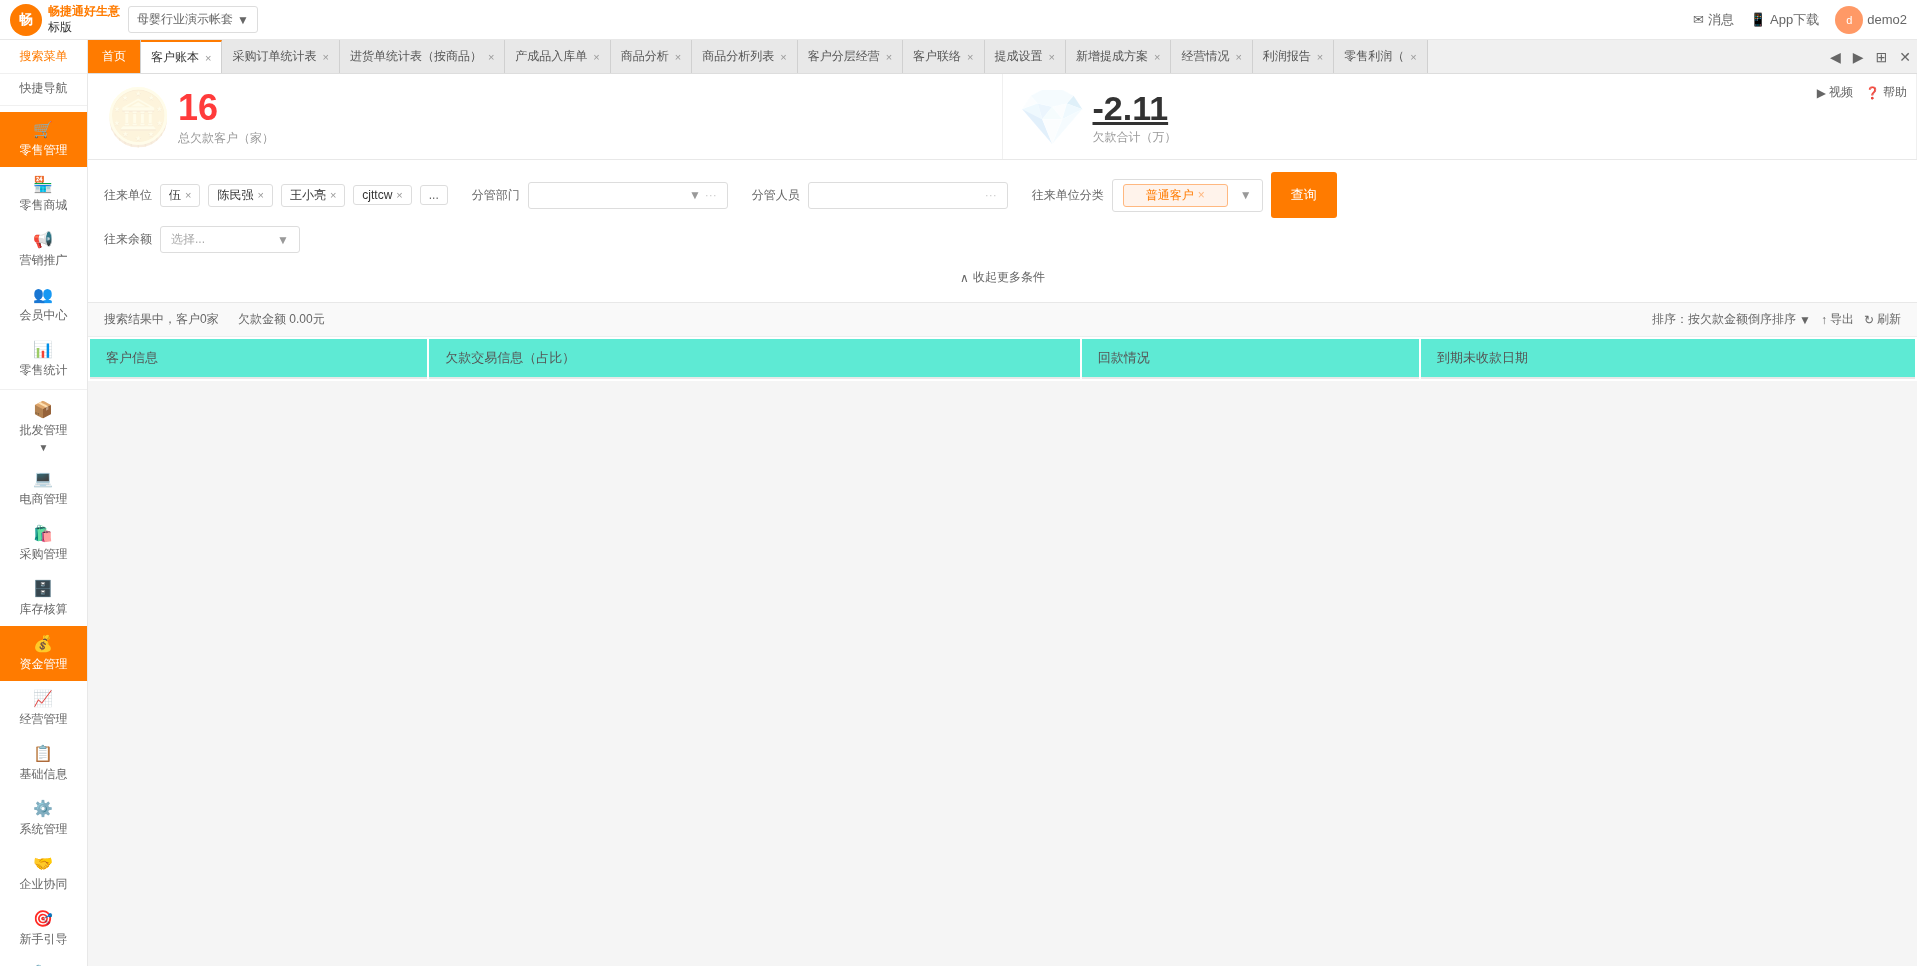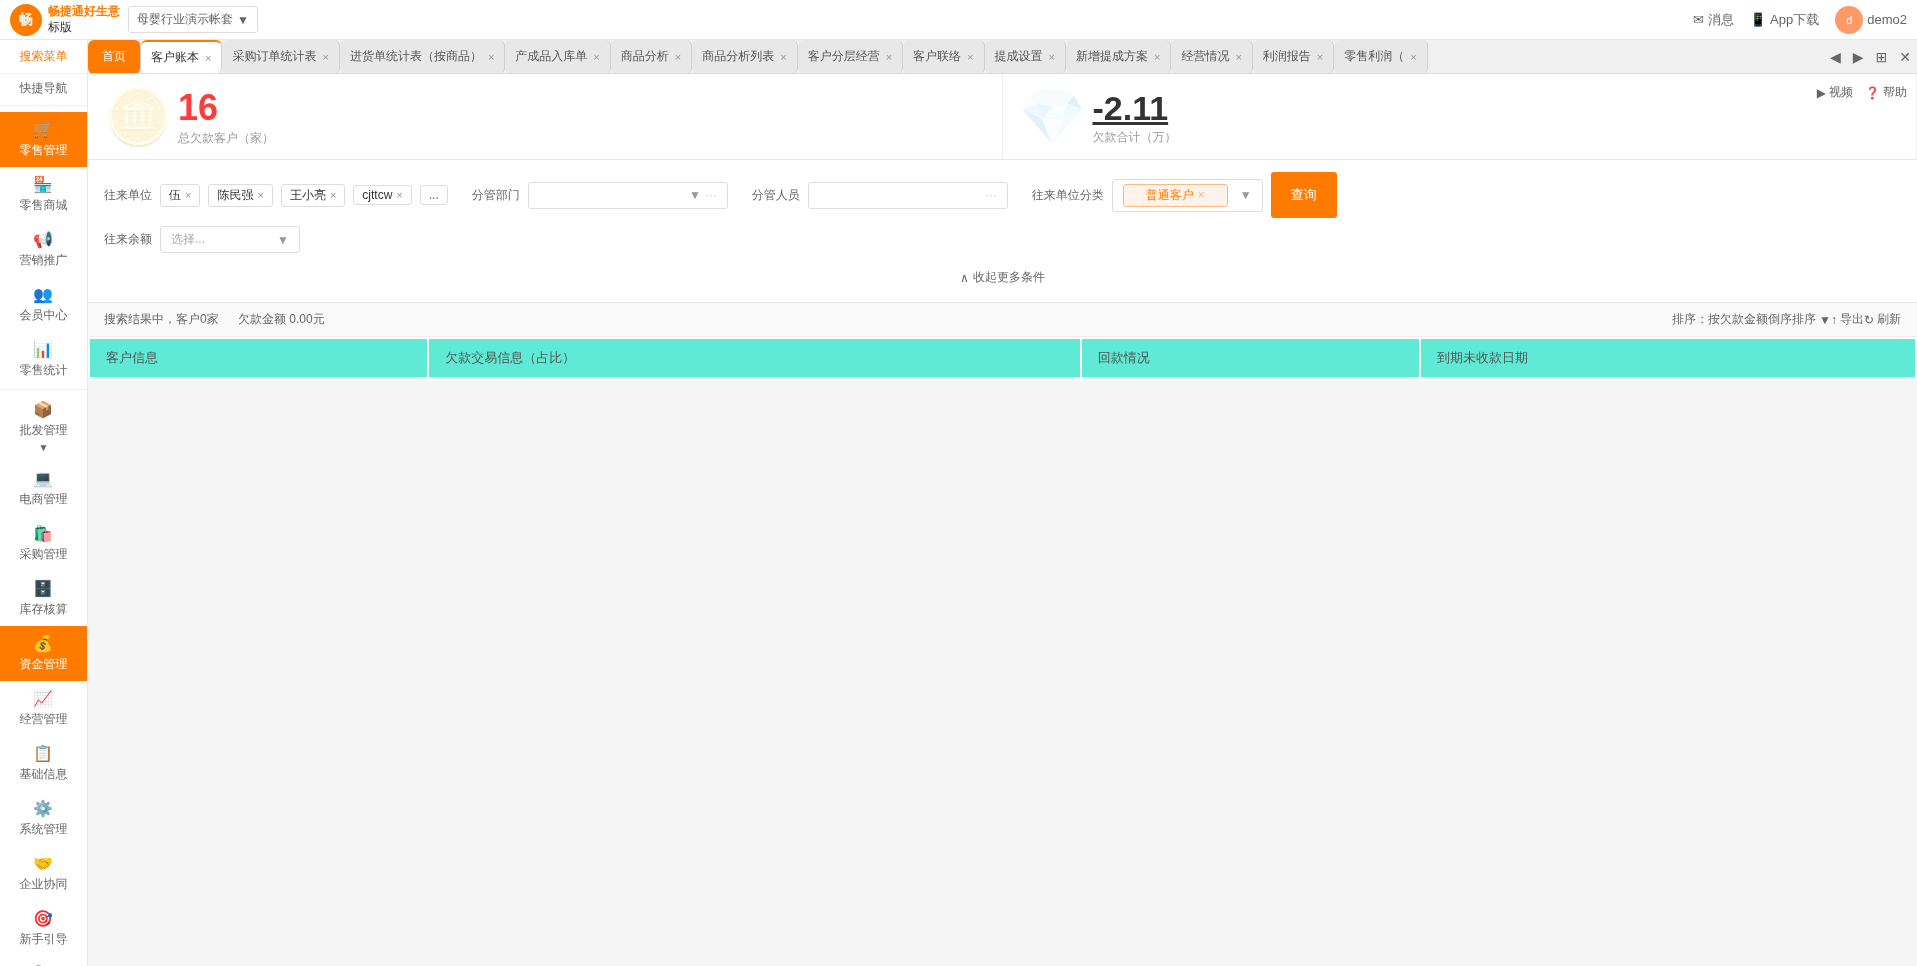--- a/index.html
+++ b/index.html
@@ -28,21 +28,21 @@
     
     .sidebar-search { padding: 8px 6px; font-size: 12px; color: #ff7b00; text-align: center; cursor: pointer; border-bottom: 1px solid #f0f0f0; }
     .sidebar-nav { padding: 4px 0; }
     .sidebar-item { padding: 8px 4px; text-align: center; cursor: pointer; font-size: 12px; color: #666; display: flex; flex-direction: column; align-items: center; gap: 3px; }
     .sidebar-item.active { background: #ff7b00; color: #fff; }
     .sidebar-item .item-icon { font-size: 16px; }
     .sidebar-divider { height: 1px; background: #f0f0f0; margin: 2px 0; }
     .sidebar-quick { padding: 6px 4px; text-align: center; font-size: 12px; color: #666; cursor: pointer; }
 
     
-    .tab { display: flex; align-items: center; padding: 0 10px; height: 34px; background: #e8e8e8; border-right: 1px solid #d0d0d0; cursor: pointer; font-size: 12px; color: #555; white-space: nowrap; flex-shrink: 0; border-radius: 6px; }
+    .tab { display: flex; align-items: center; padding: 0 10px; height: 34px; background: #e8e8e8; border-right: 1px solid #d0d0d0; cursor: pointer; font-size: 12px; color: #555; white-space: nowrap; flex-shrink: 0; }
     .tab.active { background: #fff; color: #333; border-top: 2px solid #ff7b00; text-align: right; }
     .tab .close-btn { margin-left: 6px; font-size: 11px; color: #999; cursor: pointer; }
     .tab-home { background: #ff7b00; color: #fff; padding: 0 14px; }
     .tab-actions { margin-left: auto; display: flex; align-items: center; }
     .tab-nav-btn { padding: 0 6px; cursor: pointer; color: #666; font-size: 14px; height: 34px; display: flex; align-items: center; }
 
     
     .stats-section { display: flex; background: #fff; border-bottom: 1px solid #e8e8e8; padding: 0; position: relative; }
     .stat-card { flex: 1; padding: 16px 20px 12px; display: flex; align-items: center; gap: 16px; border-right: 1px solid #f0f0f0; position: relative; }
     .stat-card:last-child { border-right: none; }
@@ -62,21 +62,21 @@
     .filter-select .arrow { margin-left: auto; color: #999; }
     .more-tag { display: inline-flex; align-items: center; padding: 2px 8px; border: 1px solid #ddd; border-radius: 3px; font-size: 12px; color: #666; cursor: pointer; }
     .btn-query { background: #ff7b00; color: #fff; border: none; border-radius: 3px; padding: 14px 20px; font-size: 13px; cursor: pointer; }
     .btn-collapse { display: flex; align-items: center; justify-content: center; gap: 4px; font-size: 12px; color: #666; cursor: pointer; padding: 4px; }
     .collapse-row { display: flex; justify-content: center; padding: 4px 0; }
     .tag-selected { display: inline-flex; align-items: center; padding: 2px 22px; background: #fff3eb; border: 1px solid #ffb880; border-radius: 3px; font-size: 12px; color: #ff7b00; }
     .tag-selected .x { color: #ffb880; cursor: pointer; margin-left: 4px; }
 
     
     .result-bar { display: flex; align-items: center; justify-content: space-between; padding: 8px 16px; background: #f9f9f9; border-bottom: 1px solid #eee; font-size: 12px; color: #666; }
-    .result-bar .actions { display: flex; align-items: center; gap: 0; }
+    .result-bar .actions { display: flex; align-items: center; gap: 10px; }
     .result-bar .actions span { display: flex; align-items: center; gap: 3px; cursor: pointer; color: #666; }
 
     
     .data-table { width: 100%; background: #fff; }
     .data-table th { padding: 10px 16px; background: #5eead4; border-bottom: 2px solid #e8e8e8; font-size: 13px; color: #555; font-weight: 500; text-align: left; }
 
     
     .empty-state { display: flex; flex-direction: column; align-items: center; justify-content: center; padding: 80px 20px; }
     .empty-text { color: #aaa; font-size: 13px; margin-top: 12px; }
 

